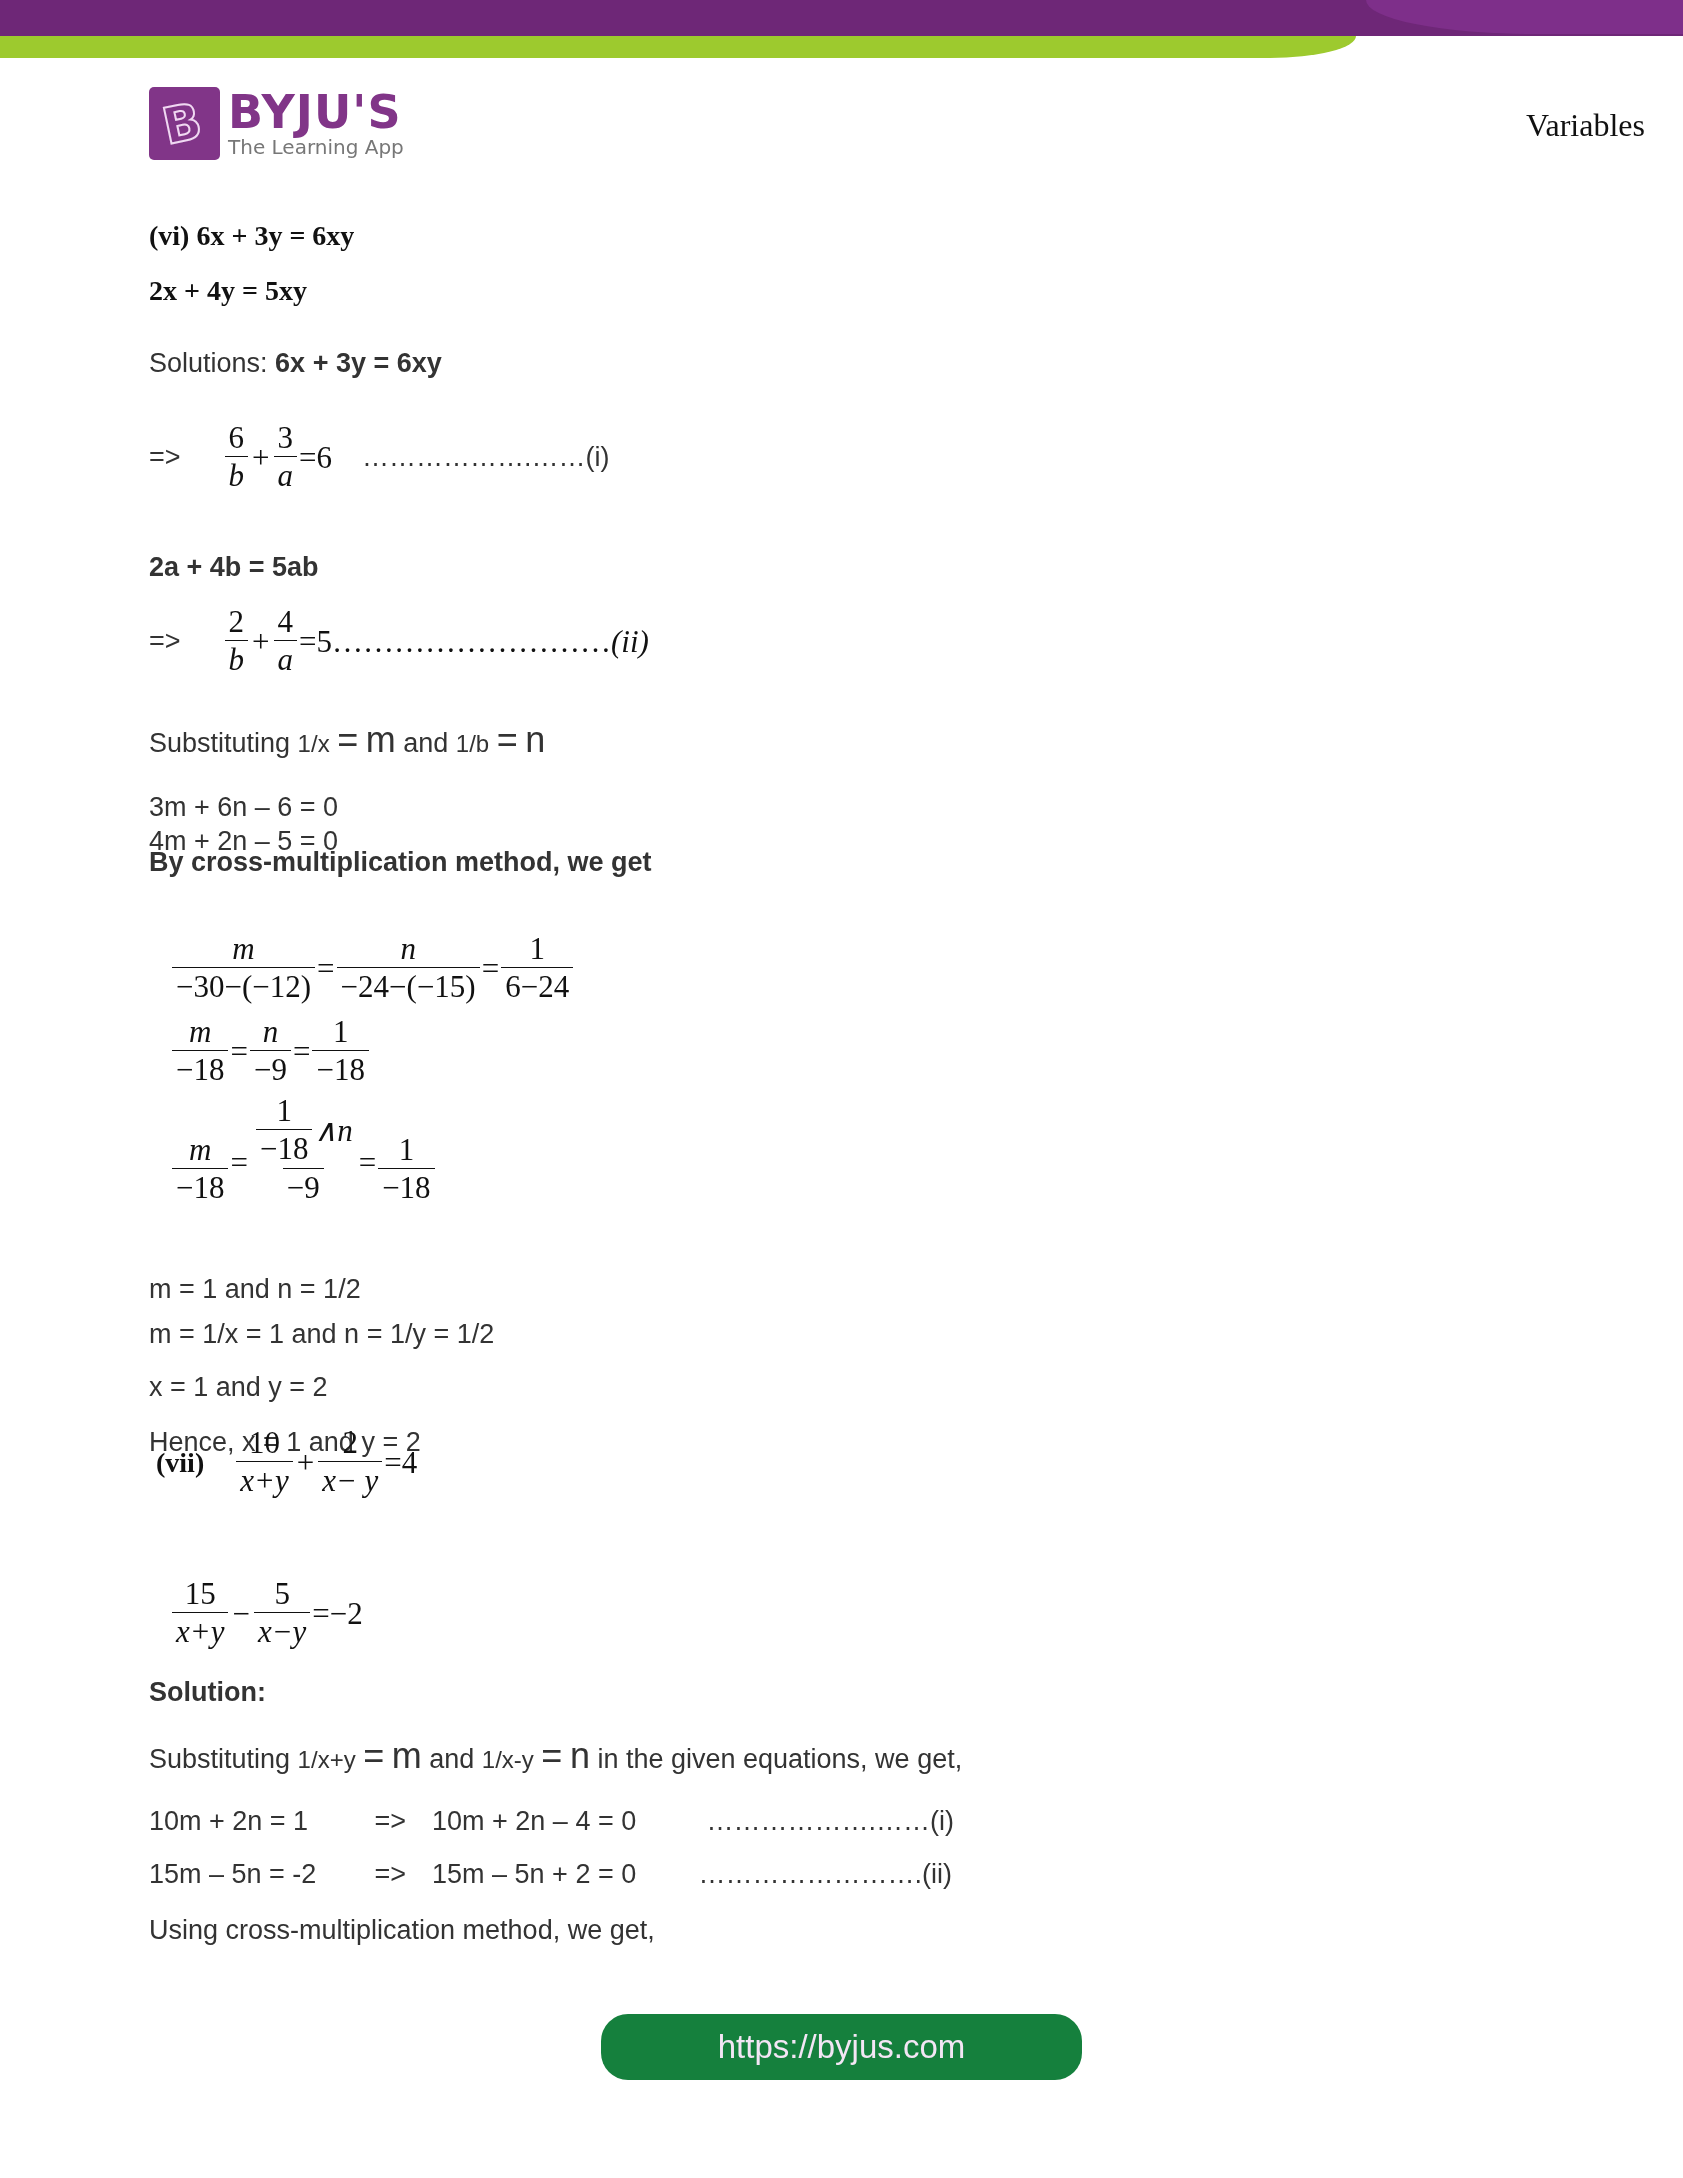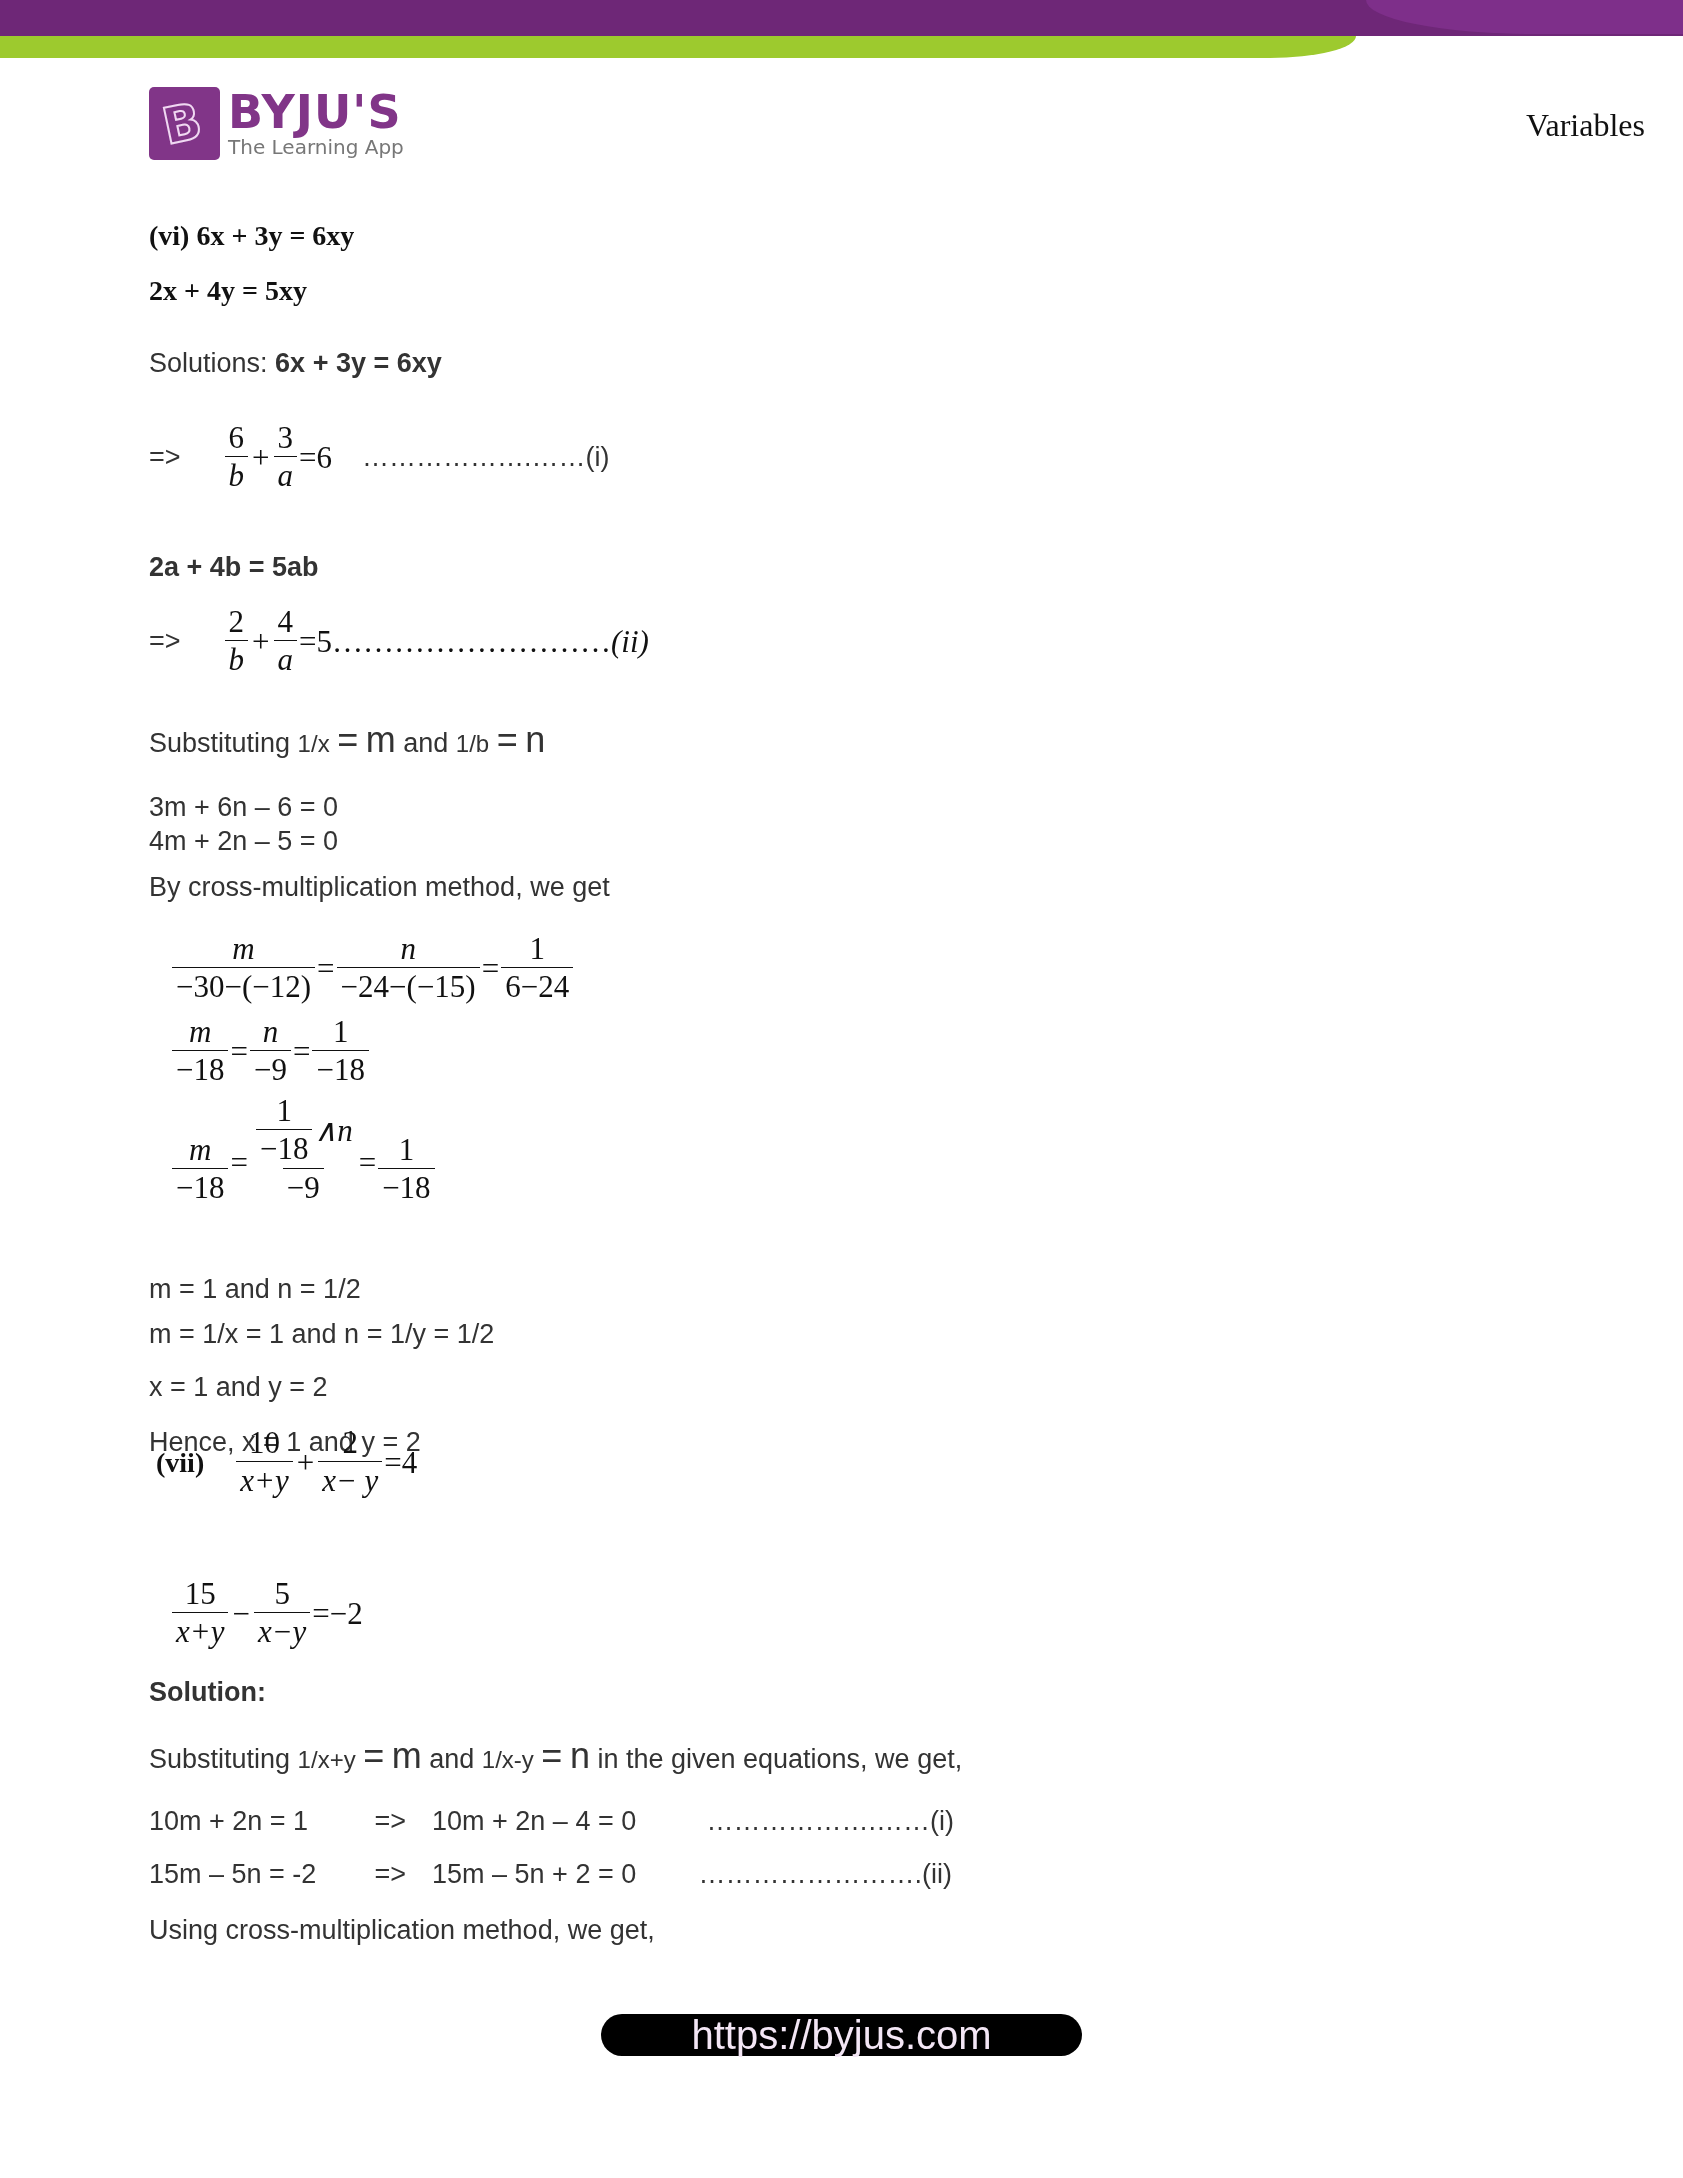--- a/index.html
+++ b/index.html
@@ -18,21 +18,21 @@
   .serif-b{font-family:"Liberation Serif",serif;font-weight:bold;font-size:28px;color:#111;}
   .sans{font-family:"Liberation Sans",sans-serif;font-size:27px;color:#333;}
   .sans-b{font-family:"Liberation Sans",sans-serif;font-weight:bold;font-size:27px;color:#333;}
   .math{font-family:"Liberation Serif",serif;font-size:31px;color:#111;display:flex;align-items:center;}
   .frac{display:inline-flex;flex-direction:column;align-items:center;margin:0 2px;}
   .frac .num{padding:0 4px;line-height:36px;}
   .frac .den{border-top:1.5px solid #111;padding:0 4px;line-height:38px;}
   .it{font-style:italic;}
   .op{margin:0 2px;}
   .big{font-size:36px;}
-  .pill{left:601px;top:2014px;width:481px;height:42px;background:#000000;border-radius:27px;color:#f3e6f5;font-family:"Liberation Sans",sans-serif;font-size:40px;display:flex;align-items:center;justify-content:center;}
+  .pill{left:601px;top:2014px;width:481px;height:66px;background:#15803d;border-radius:27px;color:#f3e6f5;font-family:"Liberation Sans",sans-serif;font-size:33px;display:flex;align-items:center;justify-content:center;}
 </style>
 </head>
 <body>
 
 <div class="abs hdr-purple"></div>
 <div class="abs hdr-curve"></div>
 <div class="abs hdr-green"></div>
 
 <div class="abs logo">
   <div class="logo-box">
@@ -91,21 +91,21 @@
   <span class="big">=</span>
   <span class="big">m</span>
   <span>and</span>
   <span style="font-size:24px;">1/b</span>
   <span class="big">=</span>
   <span class="big">n</span>
 </div>
 
 <div class="abs sans" style="left:149px;top:792px;">3m + 6n – 6 = 0</div>
 <div class="abs sans" style="left:149px;top:826px;">4m + 2n – 5 = 0</div>
-<div class="abs sans" style="left:149px;top:872px;">By cross-multiplication method, we get</div>
+<div class="abs sans" style="left:149px;top:847px;font-weight:bold;">By cross-multiplication method, we get</div>
 
 <div class="abs math" style="left:170px;top:931px;">
   <span class="frac">
       <span class="num it">m</span>
       <span class="den">−30−(−12)</span>
     </span>=
   <span class="frac">
       <span class="num it">n</span>
       <span class="den">−24−(−15)</span>
     </span>=

